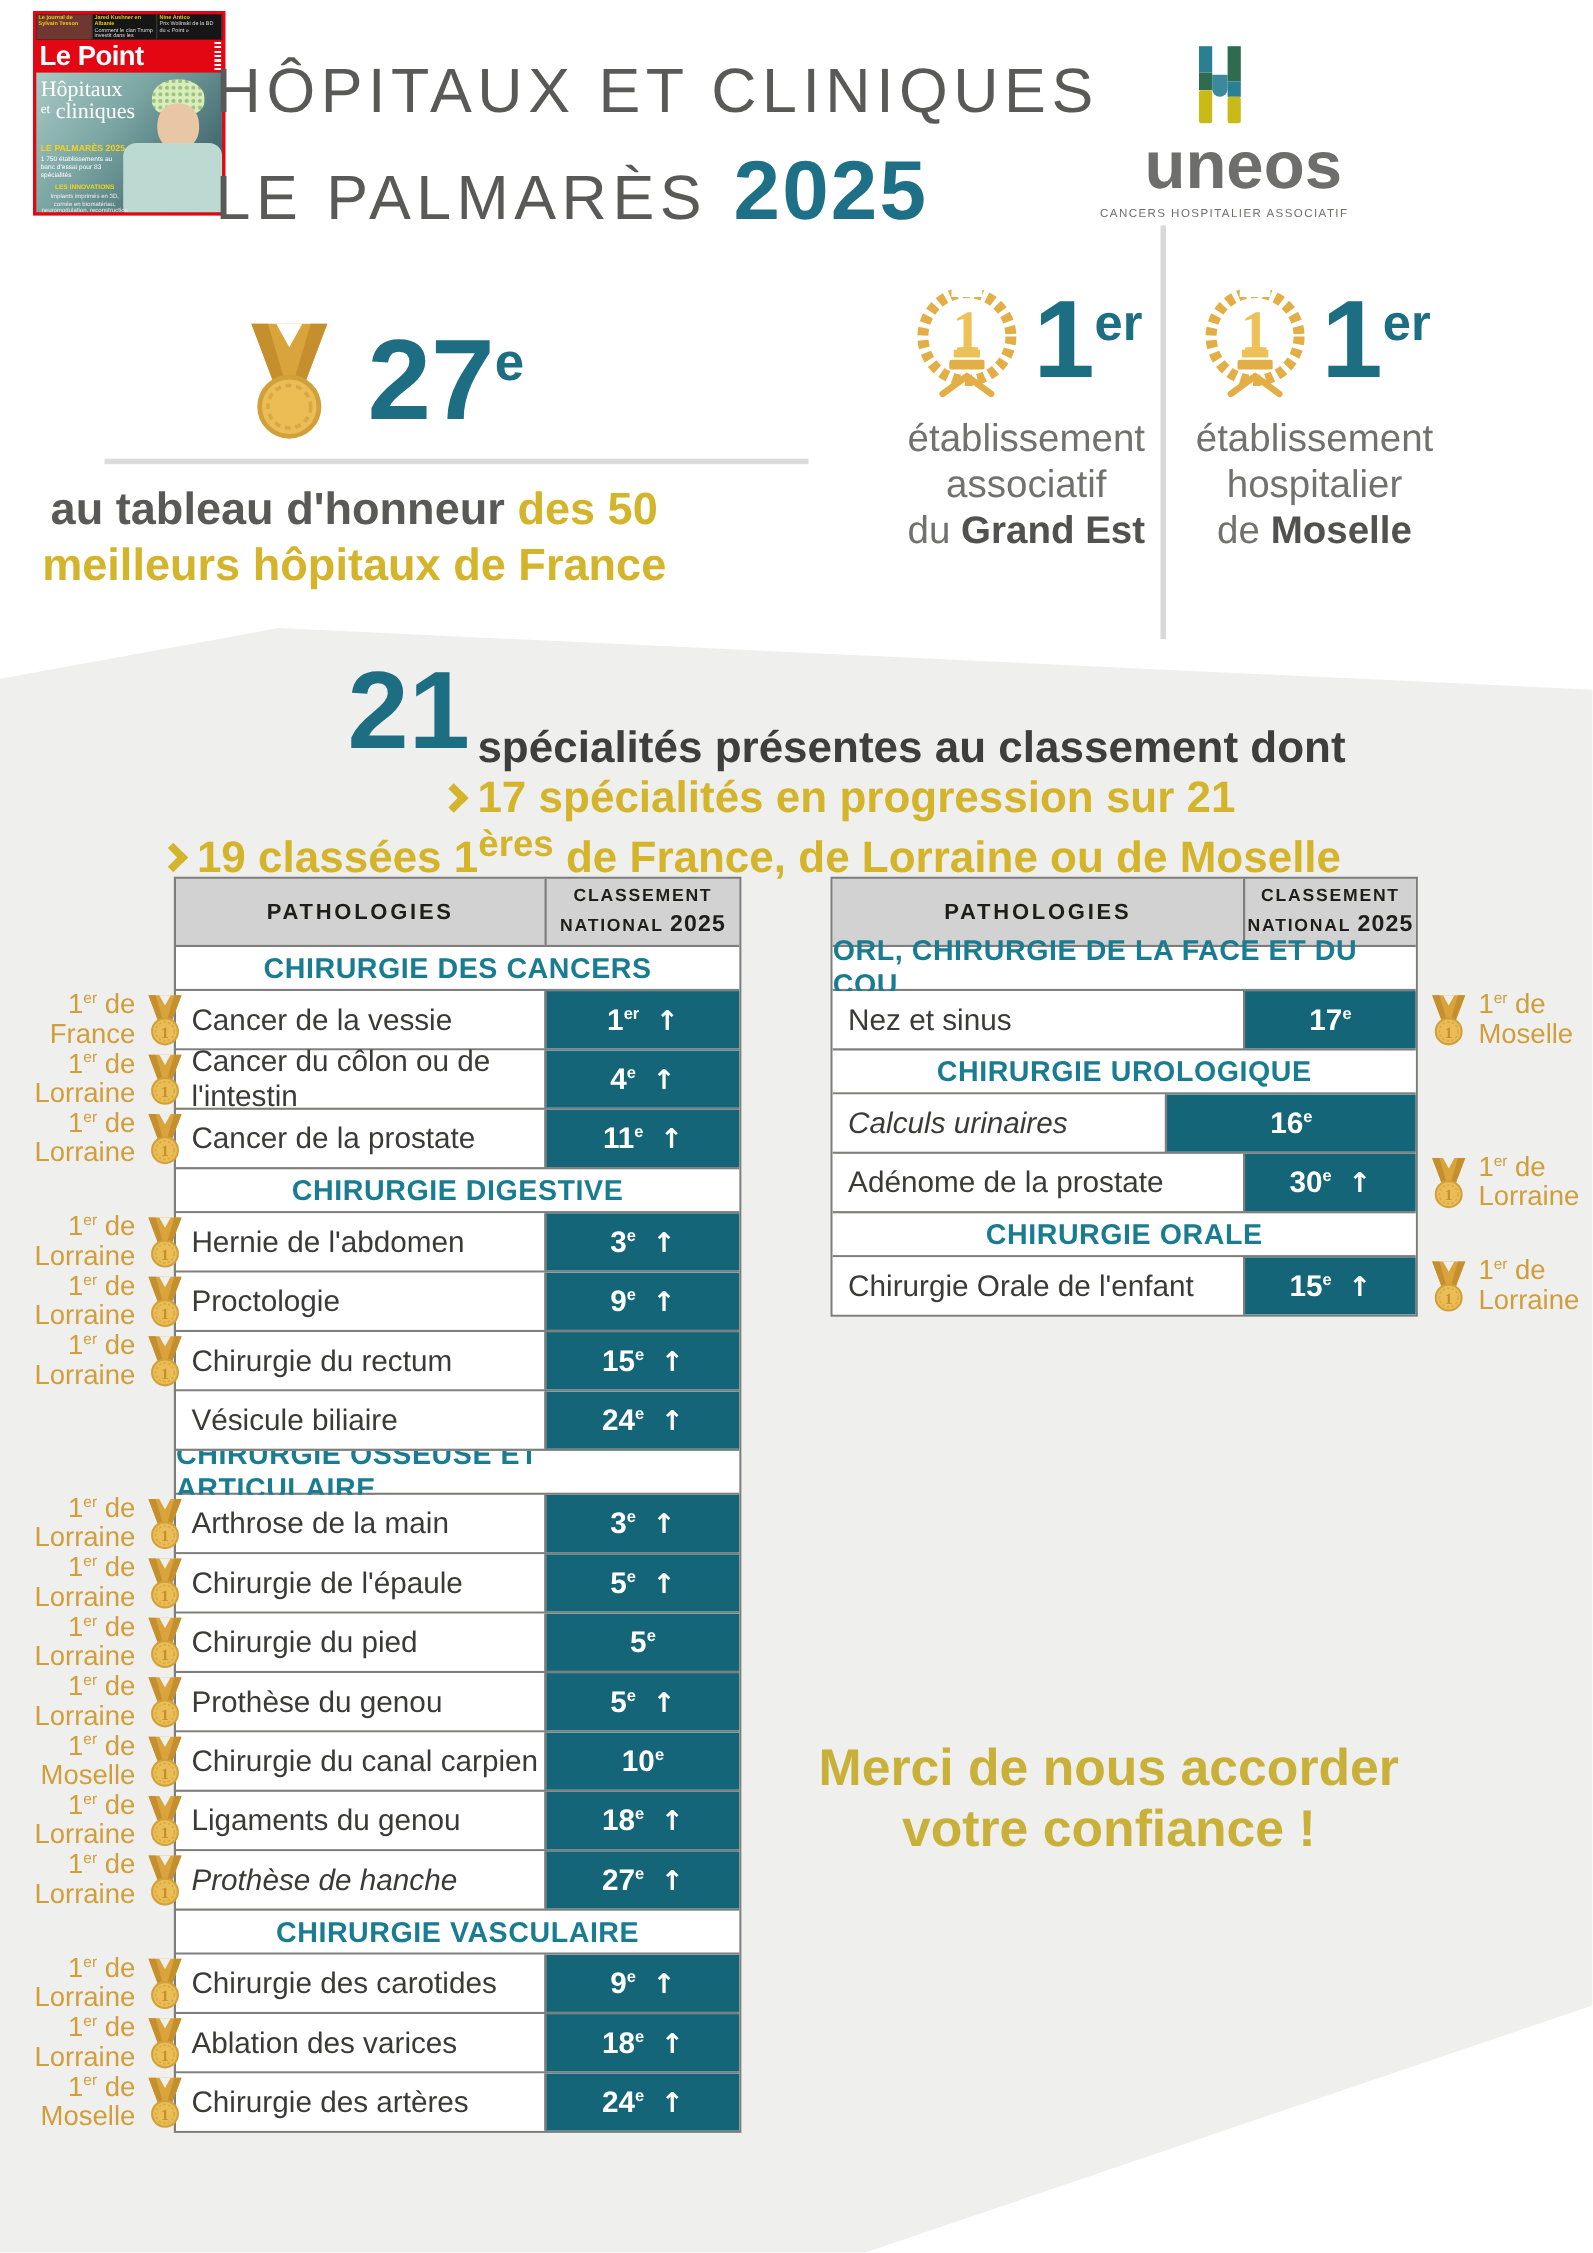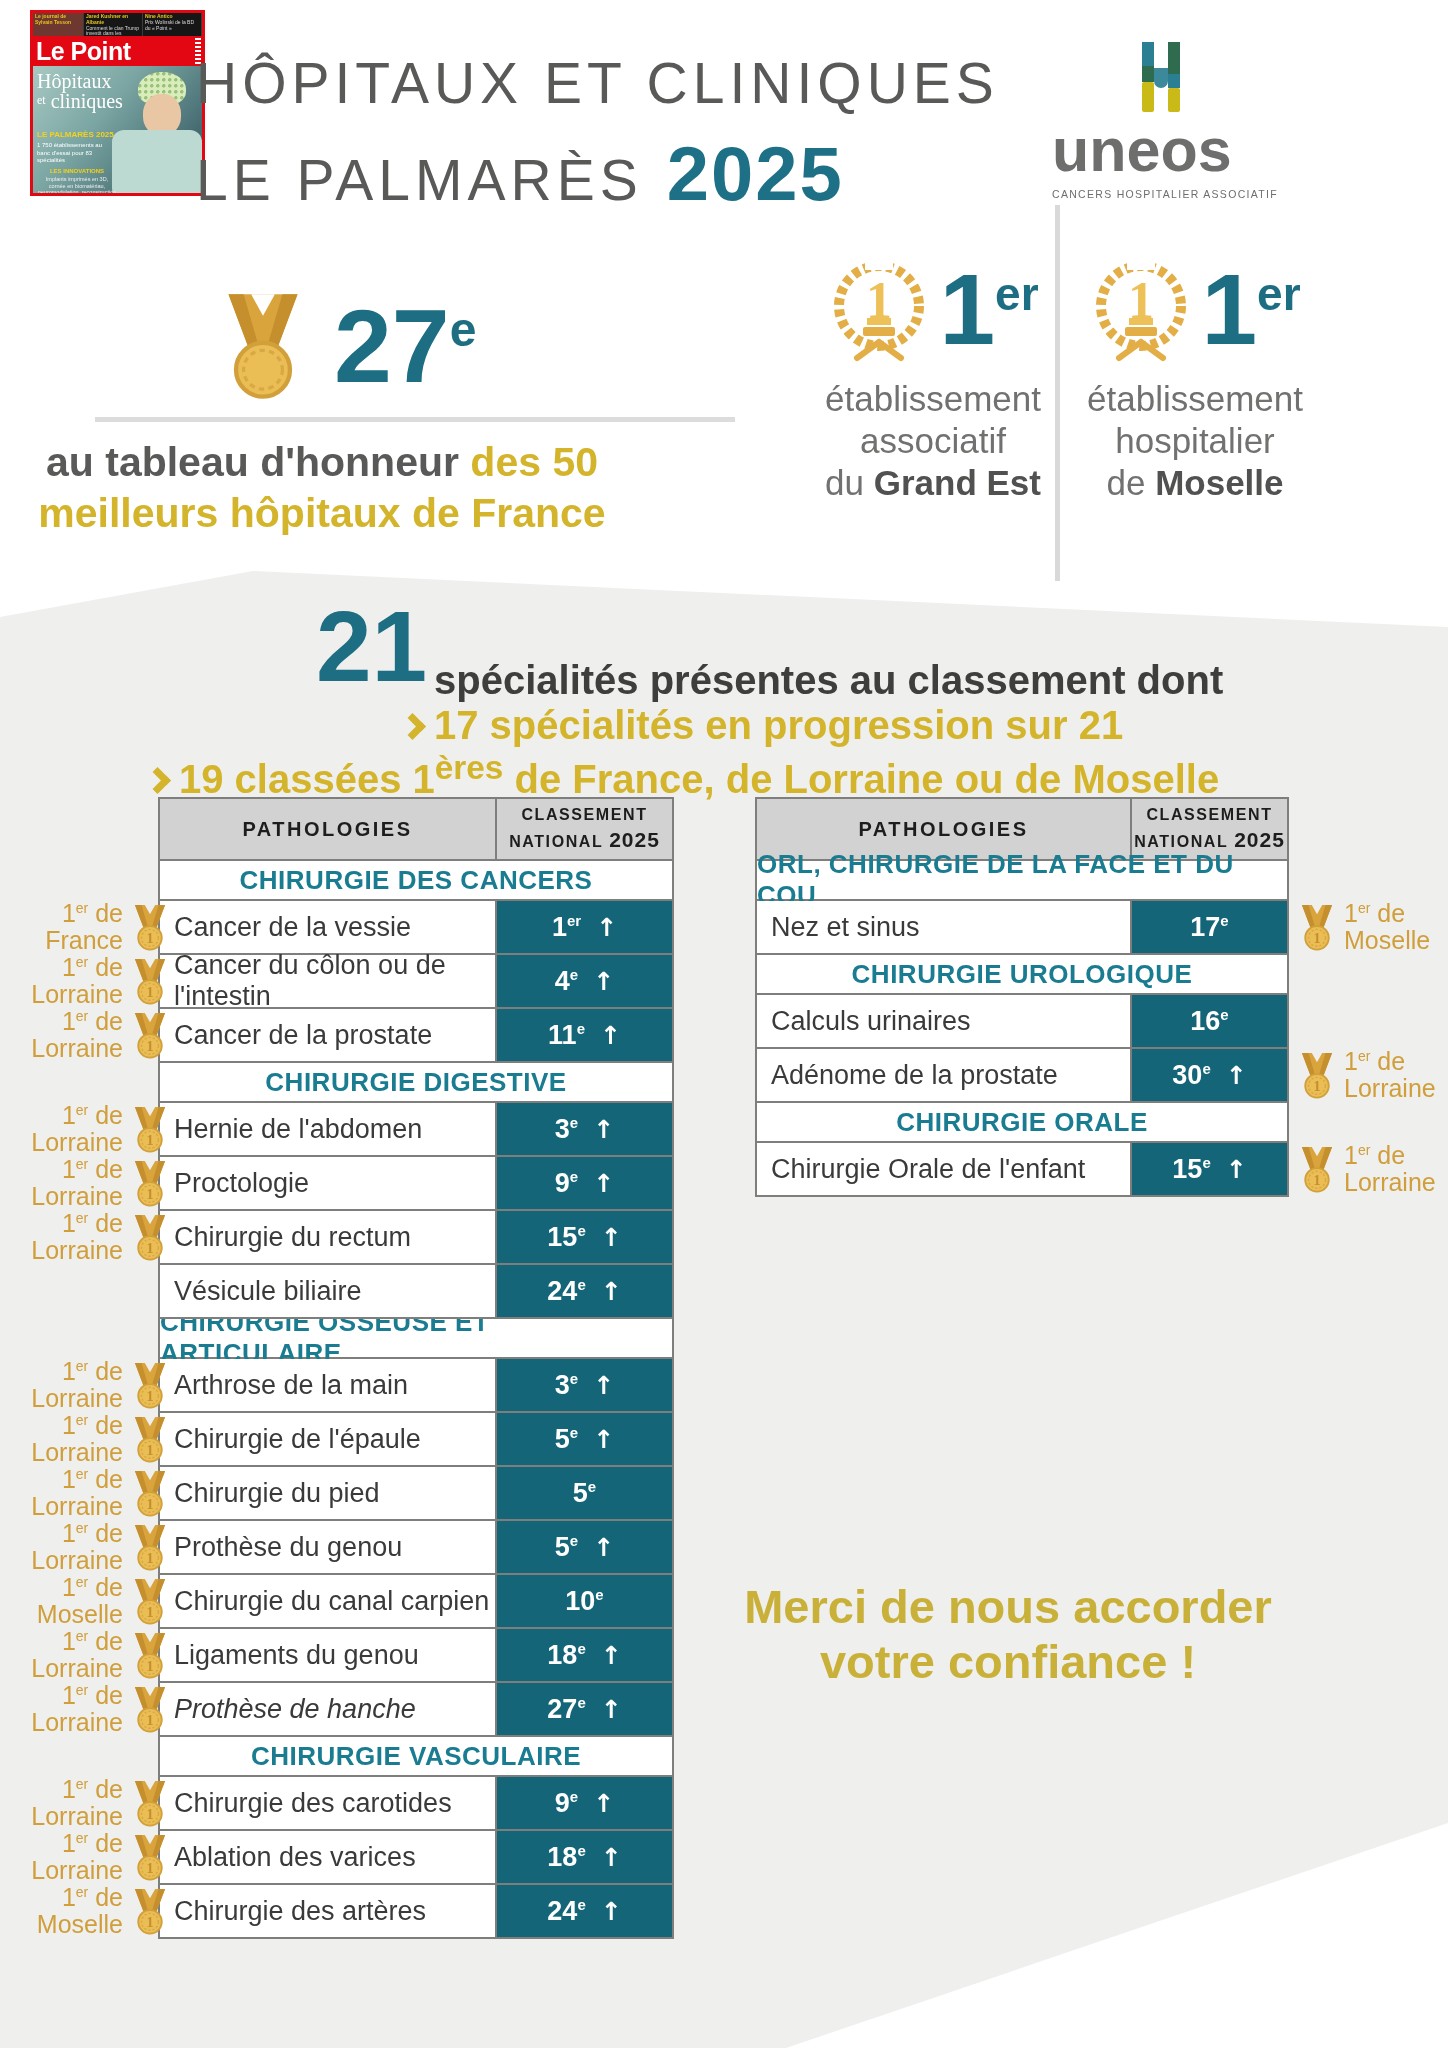--- a/index.html
+++ b/index.html
@@ -30,21 +30,21 @@
   .cover-palmares{position:absolute;left:4px;top:64px;color:#f5d21a;font-weight:bold;font-size:8px}
   .cover-sub{position:absolute;left:4px;top:76px;width:72px;color:#fff;font-size:6px;line-height:1.25}
   .cover-innov-t{position:absolute;left:4px;top:102px;width:80px;color:#f5d21a;font-weight:bold;font-size:6px;text-align:center}
   .cover-innov{position:absolute;left:4px;top:110px;width:80px;color:#eee;font-size:5.5px;line-height:1.2;text-align:center}
 
   
   .main-title{position:absolute;left:196px;top:50px;color:#59595 7}
   .mt1,.mt2{font-size:57px;letter-spacing:5px;color:#595957;white-space:nowrap}
   .mt2{margin-top:14px;display:flex;align-items:baseline;gap:24px}
   .mt2 .year{font-size:76px;font-weight:bold;color:#1e7086;letter-spacing:2px}
-  .uneos{position:absolute;left:1052px;top:40px;width:220px;text-align:left}
+  .uneos{position:absolute;left:1000px;top:40px;width:220px;text-align:right}
   .uneos svg{display:block;margin:0 auto}
   .uneos-word{margin-top:6px;font-size:61px;font-weight:bold;color:#6e6e6d;letter-spacing:0;line-height:1}
   .uneos-tag{margin-top:7px;font-size:10.5px;letter-spacing:1.3px;color:#6e6e6d;white-space:nowrap}
 
   
   .rank27{position:absolute;left:222px;top:292px;display:flex;align-items:center;gap:30px}
   .r27{font-size:104px;font-weight:bold;color:#1d6d83;line-height:1}
   .r27 sup{font-size:48px}
   .hr27{position:absolute;left:95px;top:417px;width:640px;height:5px;background:#dcdcdc}
   .rank27-text{position:absolute;left:33px;top:437px;width:578px;text-align:center;
@@ -565,21 +565,21 @@
             <polygon points="13.5,1 24.5,1 19,11" fill="#efefee"></polygon>
             <circle cx="19" cy="36" r="12.5" fill="#eabd55" stroke="#d2a03a" stroke-width="2"></circle>
             <circle cx="19" cy="36" r="9" fill="none" stroke="#d8a845" stroke-width="1.5" stroke-dasharray="2.5 2"></circle>
             <text x="19" y="42" text-anchor="middle" font-size="15" font-weight="bold" fill="#c58f2e" font-family="Liberation Serif, serif">1</text>
           </svg>
           <span class="mlab">1<sup>er</sup> de<br>Moselle</span>
         </div>
       </div>
       <div class="t-cat">CHIRURGIE UROLOGIQUE</div>
       <div class="t-row">
-        <div class="cell-path" style="width: 373px;">Calculs urinaires</div>
+        <div class="cell-path" style="width: 302px; font-style: italic;">Calculs urinaires</div>
         <div class="cell-rank">
           <span>16<sup>e</sup></span>
         </div>
       </div>
       <div class="t-row">
         <div class="cell-path" style="width: 373px;">Adénome de la prostate</div>
         <div class="cell-rank">
           <span>30<sup>e</sup></span>
           <span class="up">↑</span>
         </div>

